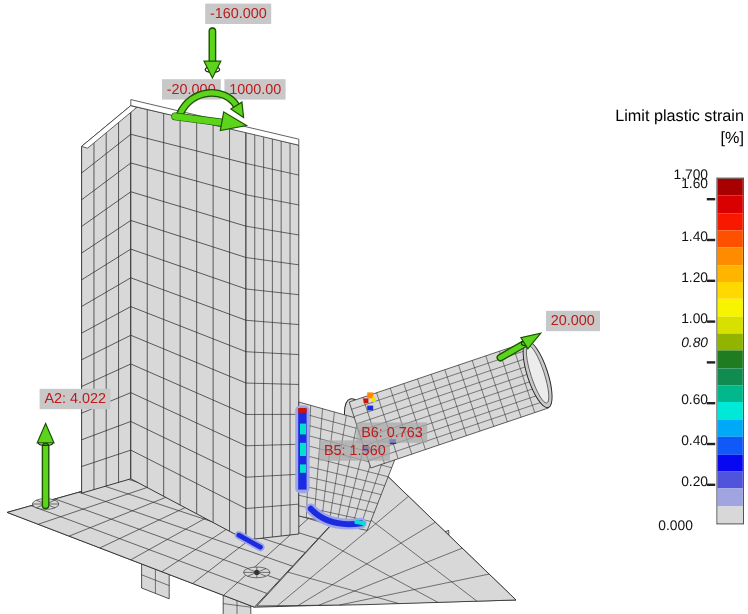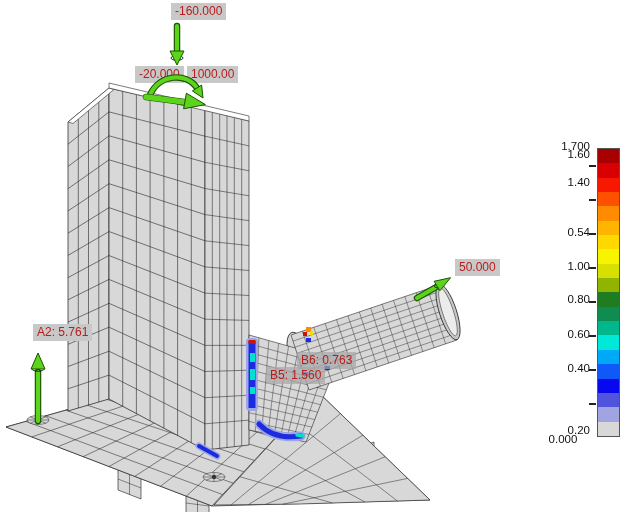--- a/index.html
+++ b/index.html
@@ -161,25 +161,29 @@
         <path d="M417,298 L438,286" class="aShaft"></path>
         <ellipse cx="438" cy="286" rx="3.5" ry="2" class="aNode"></ellipse>
         <polygon points="439.9,290.7 434.1,281.3 450.6,277.7" class="aFill"></polygon>
       </g>
     </g>
   </svg>
 
   <div class="lbl under" style="left:135px;top:66px">-20.000</div>
   <div class="lbl under" style="left:187px;top:66px">1000.00</div>
   <div class="lbl" style="left:171px;top:3px">-160.000</div>
-  <div class="lbl" style="left:33px;top:324px">A2: 5.761</div>
-  <div class="lbl" style="left:455px;top:259px">50.000</div>
+  <div class="lbl" style="left:33px;top:324px">A2: 4.022</div>
+  <div class="lbl" style="left:455px;top:259px">20.000</div>
   <div class="lbl trans" style="left:297px;top:352px">B6: 0.763</div>
   <div class="lbl trans" style="left:266px;top:367px">B5: 1.560</div>
 
+  <div class="legend-title">
+    <div>Limit plastic strain</div>
+    <div>[%]</div>
+  </div>
   <div id="colorbar">
       <div class="seg" style="background: rgb(168, 0, 0);"></div>
       <div class="seg" style="background: rgb(216, 0, 0);"></div>
       <div class="seg" style="background: rgb(248, 24, 0);"></div>
       <div class="seg" style="background: rgb(255, 80, 0);"></div>
       <div class="seg" style="background: rgb(255, 140, 0);"></div>
       <div class="seg" style="background: rgb(255, 180, 0);"></div>
       <div class="seg" style="background: rgb(255, 216, 0);"></div>
       <div class="seg" style="background: rgb(248, 244, 0);"></div>
       <div class="seg" style="background: rgb(216, 224, 0);"></div>
@@ -191,28 +195,28 @@
       <div class="seg" style="background: rgb(0, 168, 248);"></div>
       <div class="seg" style="background: rgb(16, 88, 248);"></div>
       <div class="seg" style="background: rgb(8, 8, 240);"></div>
       <div class="seg" style="background: rgb(80, 84, 220);"></div>
       <div class="seg" style="background: rgb(160, 164, 224);"></div>
       <div class="seg" style="background: rgb(216, 216, 216);"></div>
     </div>
 <div class="lt-label" style="top: 140px; text-align: right;">1.700</div>
     <div class="lt-label" style="top: 148px;">1.60</div>
     <div class="lt-mark" style="top: 165px;"></div>
-    <div class="lt-label" style="top: 176px;">1.40</div>
+    <div class="lt-label" style="top: 192px;">1.40</div>
     <div class="lt-mark" style="top: 199px;"></div>
-    <div class="lt-label" style="top: 226px;">0.54</div>
+    <div class="lt-label" style="top: 226px;">1.20</div>
     <div class="lt-mark" style="top: 233px;"></div>
     <div class="lt-label" style="top: 260px; text-align: right;">1.00</div>
     <div class="lt-mark" style="top: 267px;"></div>
-    <div class="lt-label" style="top: 293px;">0.80</div>
+    <div class="lt-label" style="top: 280px; font-style: italic;">0.80</div>
     <div class="lt-mark" style="top: 301px;"></div>
     <div class="lt-label" style="top: 328px;">0.60</div>
     <div class="lt-mark" style="top: 335px;"></div>
     <div class="lt-label" style="top: 362px;">0.40</div>
     <div class="lt-mark" style="top: 369px;"></div>
-    <div class="lt-label" style="top: 396px; margin-top: 28px;">0.20</div>
+    <div class="lt-label" style="top: 396px;">0.20</div>
     <div class="lt-mark" style="top: 403px;"></div>
     <div class="lt-label" style="top: 433px; text-align: center;">0.000</div>
   </div>
 
 </body></html>

